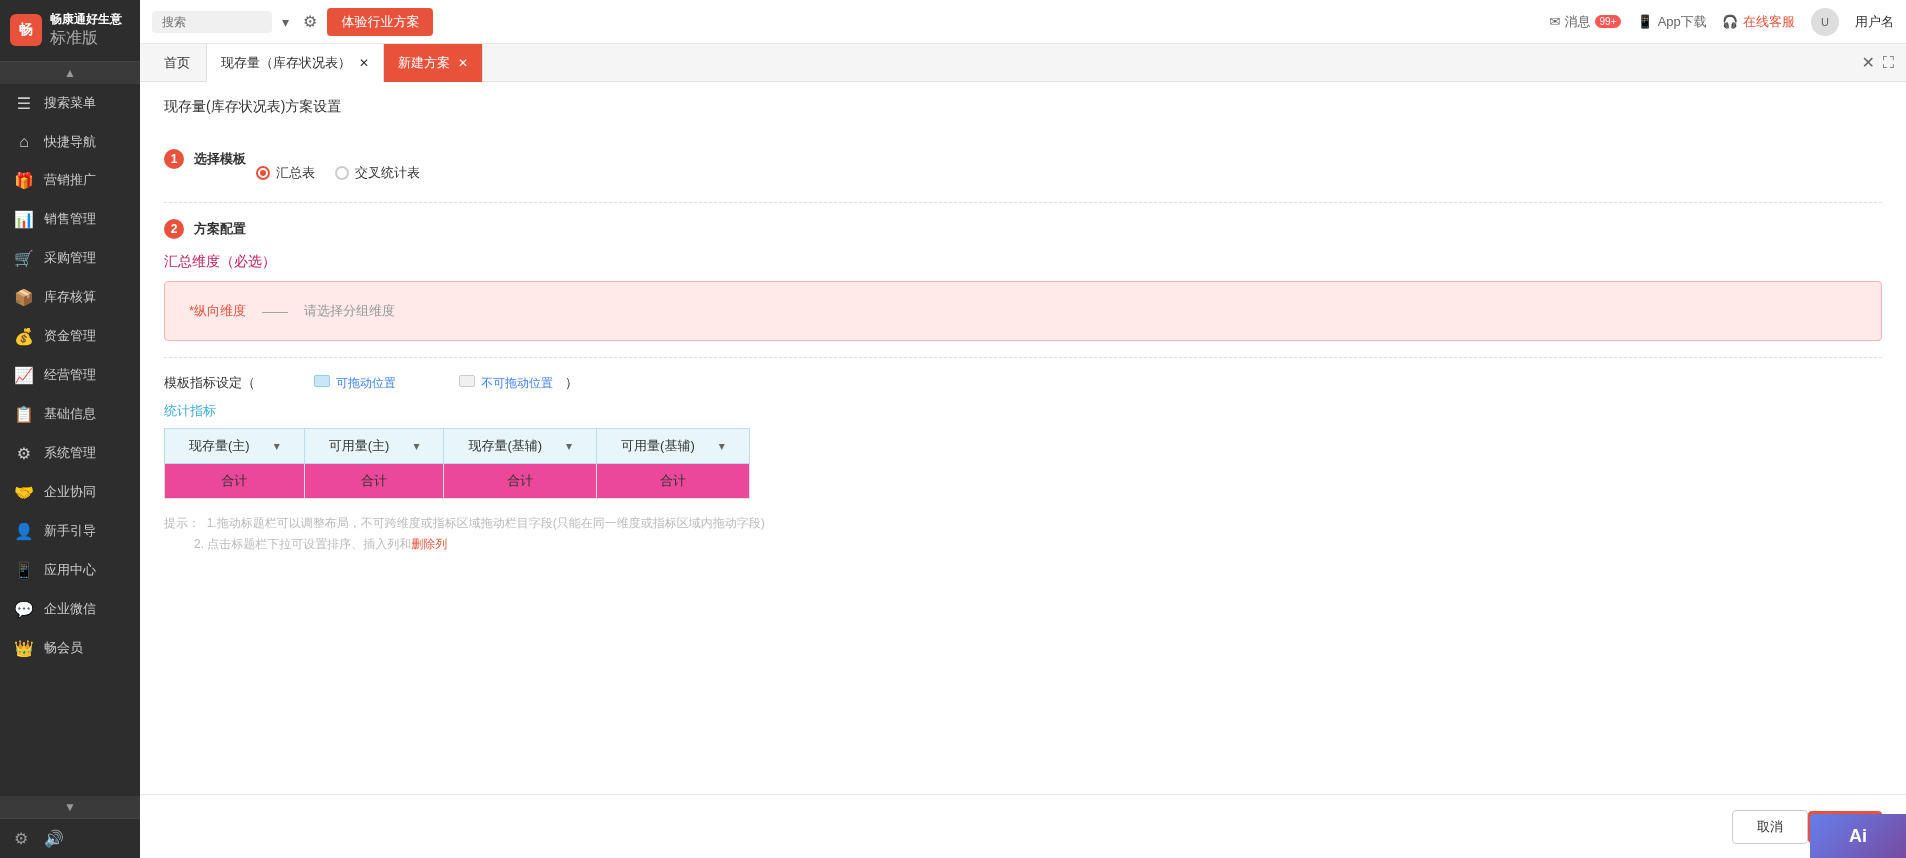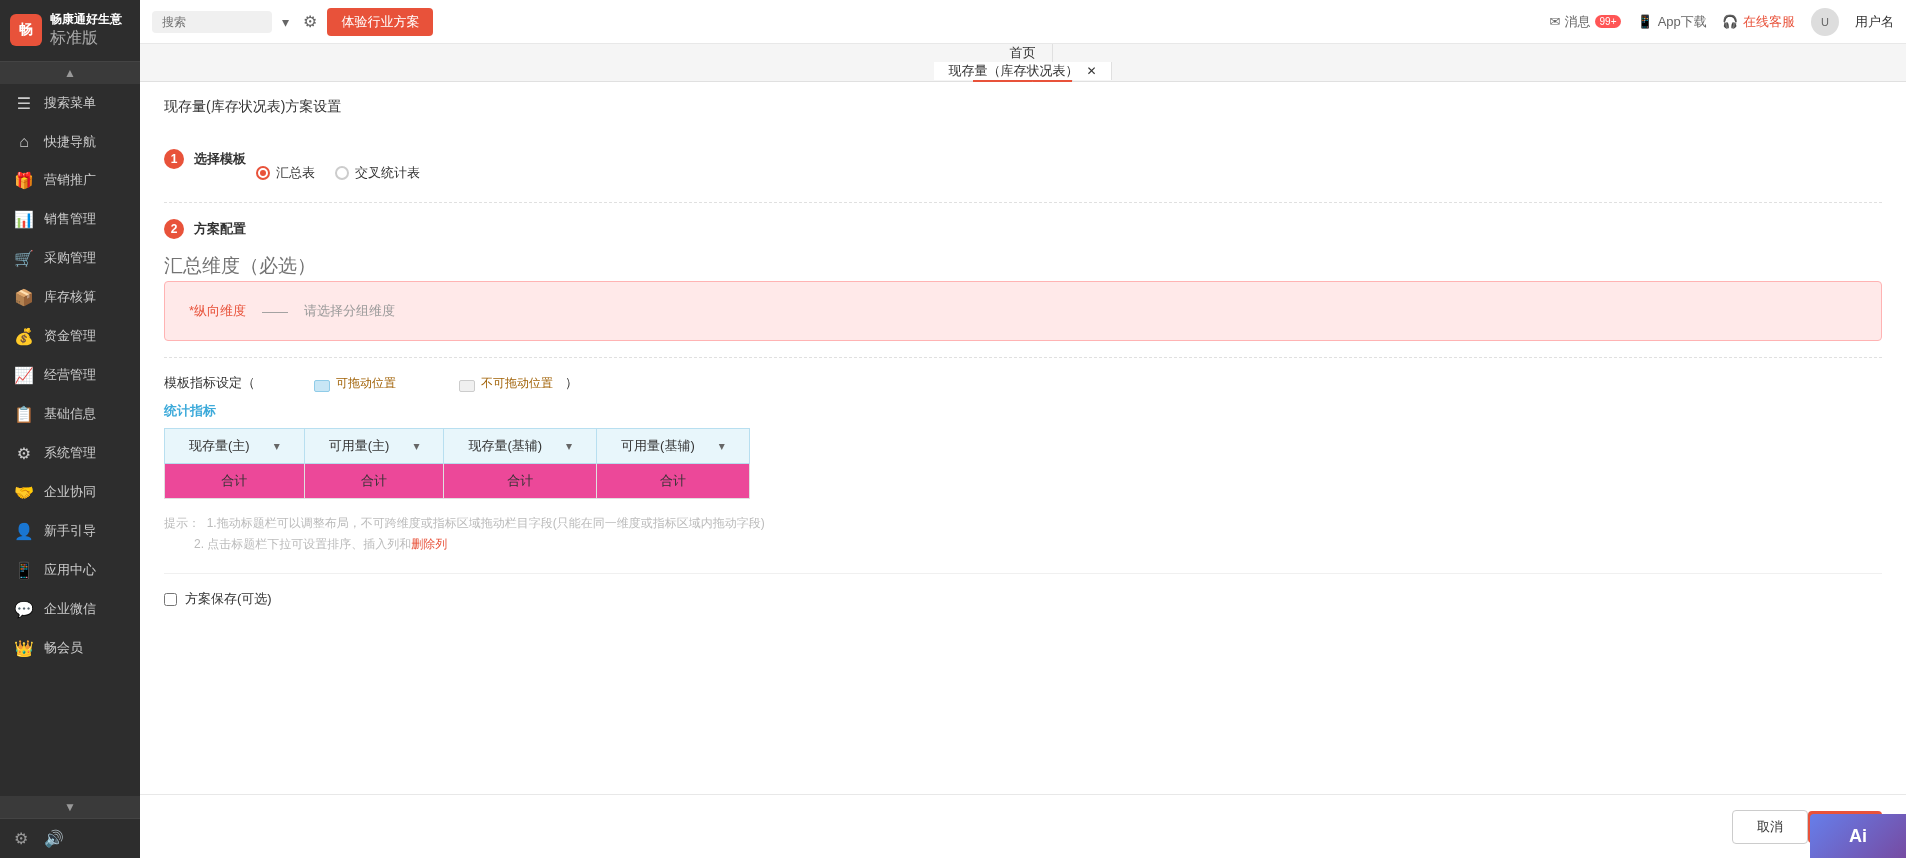--- a/index.html
+++ b/index.html
@@ -121,21 +121,20 @@
 
     
     .tabbar {
       height: 38px;
       background: #f5f5f5;
       border-bottom: 1px solid #e0e0e0;
       display: flex;
       align-items: center;
       padding: 0 8px;
       gap: 0;
-      flex-direction: column;
     }
     .tab-home {
       padding: 0 16px;
       height: 38px;
       display: flex;
       align-items: center;
       color: #333;
       font-size: 13px;
       cursor: pointer;
       border-right: 1px solid #e0e0e0;
@@ -214,21 +213,21 @@
     .radio-circle.selected { border-color: #e8523a; }
     .radio-dot {
       width: 6px; height: 6px;
       background: #e8523a;
       border-radius: 50%;
     }
 
     .divider { border: none; border-top: 1px dashed #e0e0e0; margin: 16px 0; }
 
     
-    .dimension-label { font-size: 19px; color: #737373; margin-bottom: 2px; }
+    .dimension-label { font-size: 14px; color: #be185d; margin-bottom: 10px; }
 
     .dimension-box {
       background: #ffe9e9;
       border: 1px solid #ffb3b3;
       border-radius: 4px;
       padding: 20px 24px;
       margin-bottom: 16px;
     }
     .dimension-row {
       display: flex;
@@ -244,31 +243,31 @@
       font-size: 13px;
       color: #333;
       margin-bottom: 10px;
       display: flex;
       align-items: center;
       gap: 12px;
     }
     .indicator-legend {
       display: flex; align-items: center; gap: 16px;
     }
-    .legend-item { display: flex; align-items: flex-end; gap: 6px; font-size: 12px; color: #a16207; padding-left: 47px; }
+    .legend-item { display: flex; align-items: flex-start; gap: 6px; font-size: 12px; color: #3b82f6; padding-left: 47px; }
     .legend-box {
       width: 16px; height: 12px;
       border-radius: 2px;
     }
     .legend-draggable { background: #c8e6f5; border: 1px solid #90cce8; }
     .legend-fixed { background: #f0f0f0; border: 1px solid #ccc; }
 
     
     .stats-section { margin-top: 4px; }
-    .stats-header { color: #3daada; font-size: 13px; margin-bottom: 8px; font-weight: bold; }
+    .stats-header { color: #3daada; font-size: 13px; margin-bottom: 8px; font-weight: normal; }
 
     .stats-table { border-collapse: collapse; width: auto; min-width: 500px; }
     .stats-table th {
       background: #e8f6fb;
       border: 1px solid #b8dff0;
       padding: 8px 24px;
       font-size: 13px;
       font-weight: normal;
       color: #333;
       text-align: center;
@@ -583,24 +582,20 @@
           </tbody>
         </table>
       </div>
 
       <div class="tips-section">
         <p>提示：&nbsp;&nbsp;<span>1.拖动标题栏可以调整布局，不可跨维度或指标区域拖动栏目字段(只能在同一维度或指标区域内拖动字段)</span></p>
         <p>&nbsp;&nbsp;&nbsp;&nbsp;&nbsp;&nbsp;&nbsp;&nbsp;&nbsp;<span>2. 点击标题栏下拉可设置排序、插入列和</span><span class="highlight">删除列</span></p>
       </div>
     </div>
 
-    <div class="save-option">
-      <input type="checkbox" style="">
-      <span>方案保存(可选)</span>
-    </div>
   </div>
 
   <div class="footer-bar">
     <button class="btn-cancel">取消</button>
     <button class="btn-query">查询</button>
   </div>
 </div>
 
 <div class="ai-fab">Ai</div>
 

